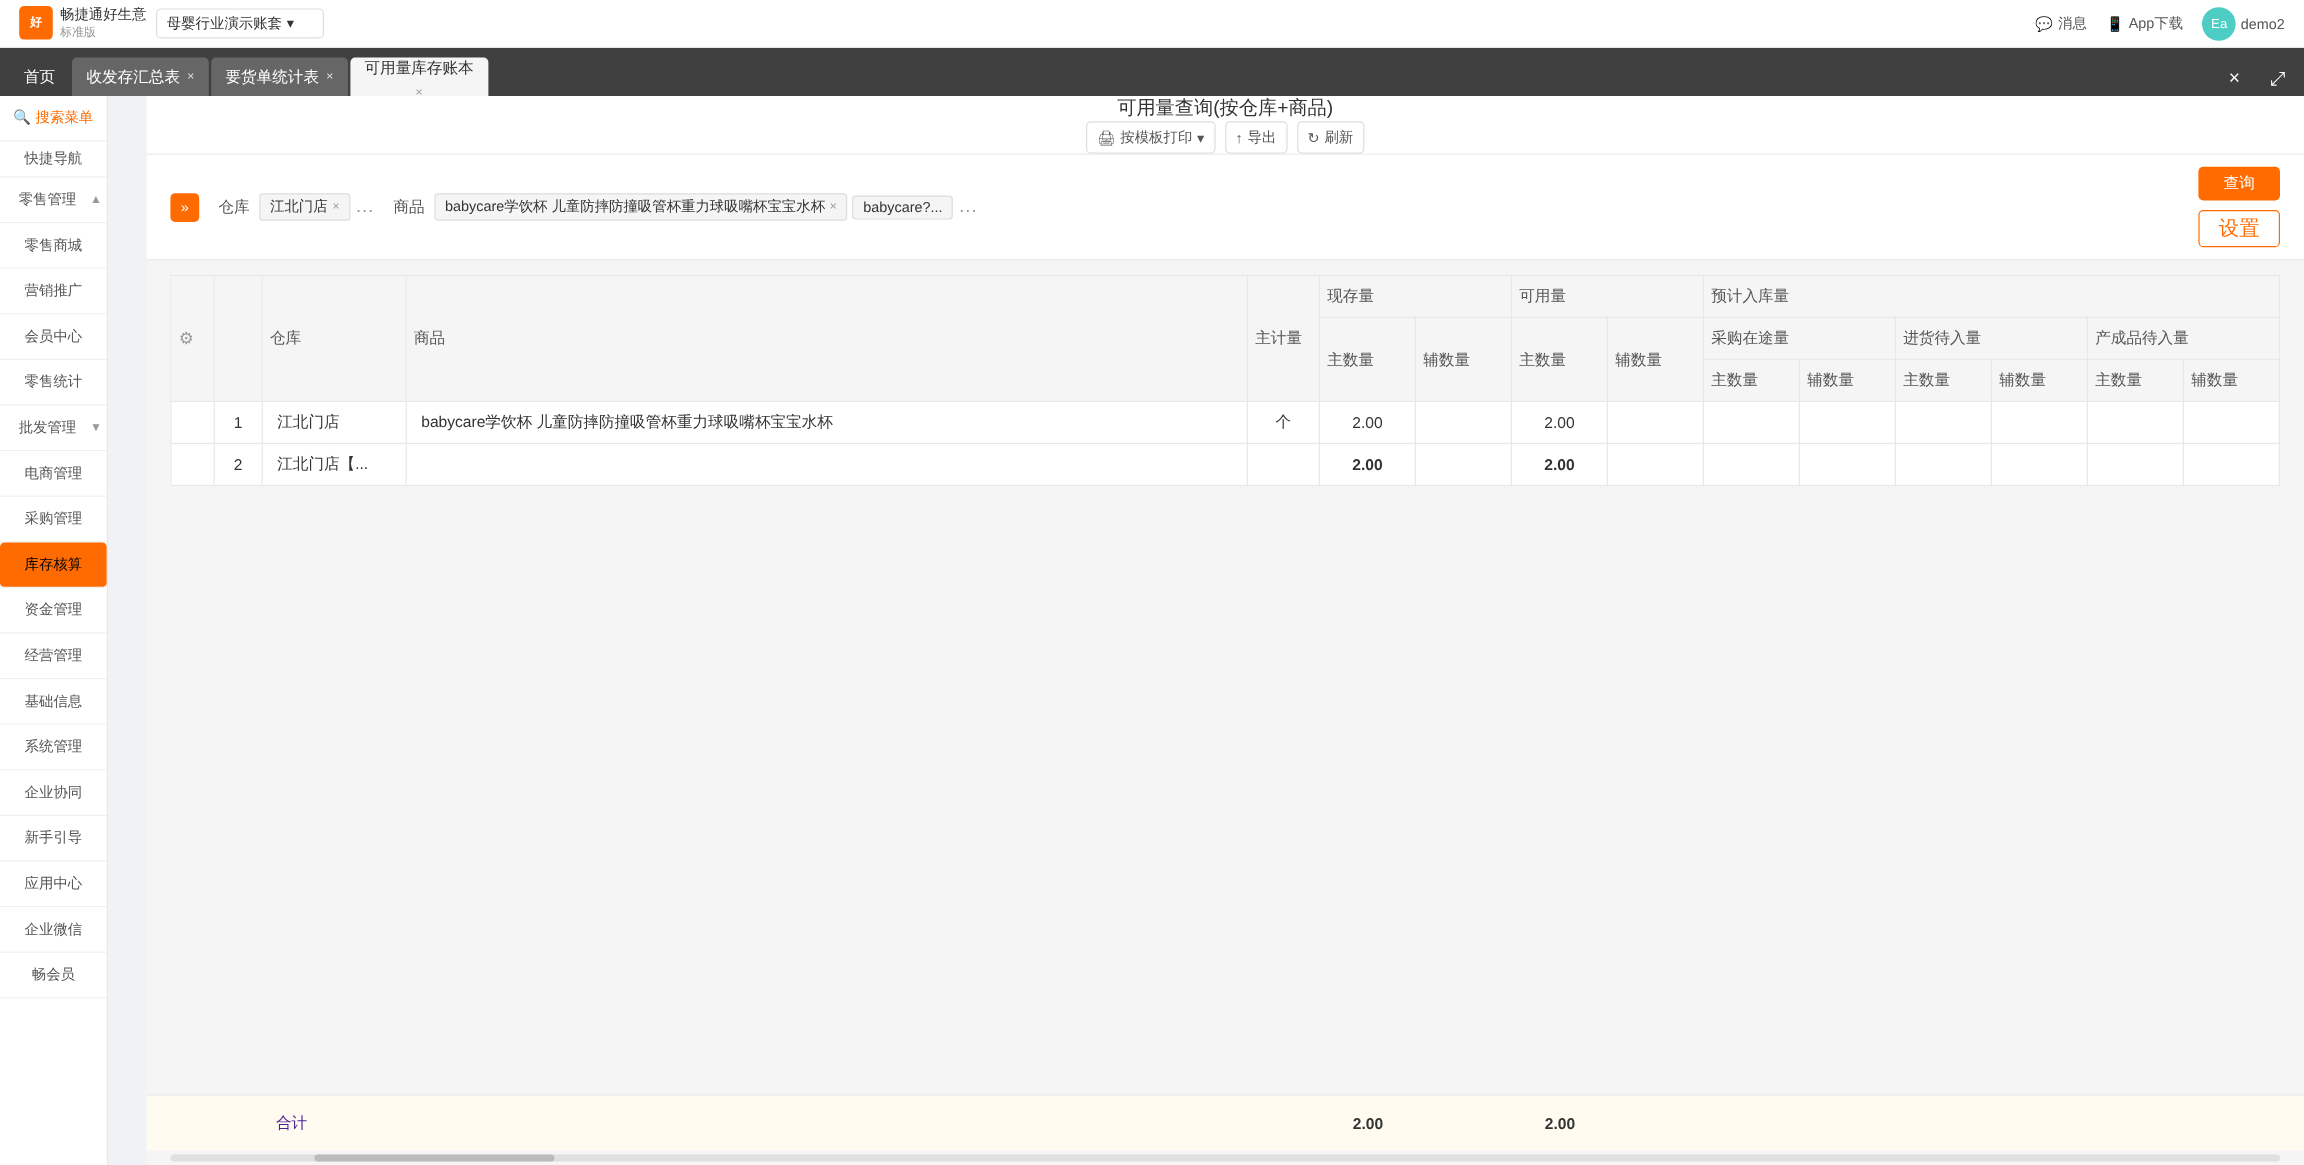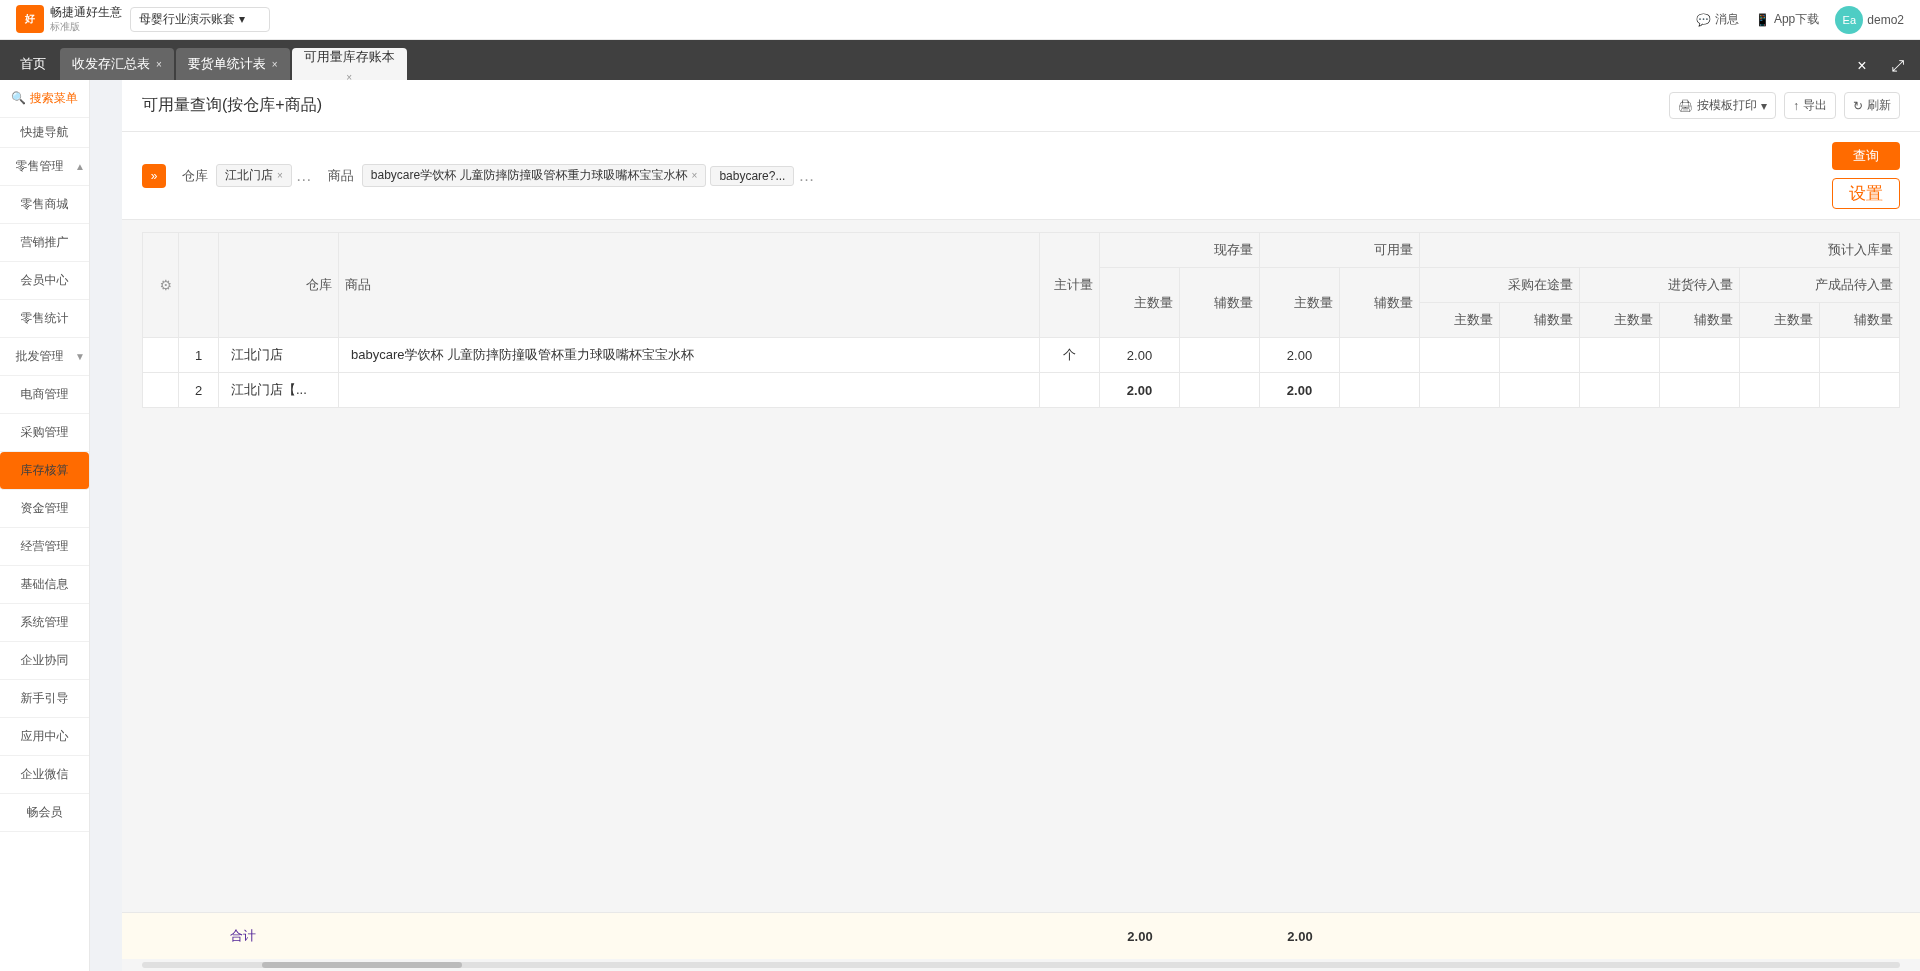--- a/index.html
+++ b/index.html
@@ -29,50 +29,50 @@
     .tab-bar-btn { color: #fff; font-size: 16px; cursor: pointer; width: 28px; height: 28px; display: flex; align-items: center; justify-content: center; }
 
     
     .main-layout { display: flex; flex: 1; overflow: hidden; gap: 32px; }
 
     
     .sidebar { width: 90px; background: #fff; border-right: 1px solid #e8e8e8; display: flex; flex-direction: column; overflow-y: auto; flex-shrink: 0; }
     .sidebar-search { padding: 10px 8px; font-size: 12px; color: #ff6b00; text-align: center; cursor: pointer; border-bottom: 1px solid #f0f0f0; }
     .sidebar-nav { padding: 6px 8px; font-size: 12px; color: #555; text-align: center; cursor: pointer; border-bottom: 1px solid #f0f0f0; }
     .sidebar-item { padding: 10px 4px; font-size: 12px; color: #555; text-align: center; cursor: pointer; border-bottom: 1px solid #f0f0f0; display: flex; align-items: center; justify-content: space-between; }
-    .sidebar-item.active { background: #ff6b00; color: #404040; border-radius: 4px; }
+    .sidebar-item.active { background: #ff6b00; color: #000000; border-radius: 4px; }
     .sidebar-item-label { flex: 1; text-align: center; }
     .sidebar-arrow { font-size: 10px; color: #999; }
 
     
     .content-area { flex: 1; display: flex; flex-direction: column; overflow: hidden; background: #f5f5f5; }
 
     
-    .page-header { background: #fff; padding: 12px 20px; border-bottom: 1px solid #e8e8e8; display: flex; align-items: center; justify-content: space-between; flex-shrink: 0; }
+    .page-header { background: #fff; padding: 0 20px; border-bottom: 1px solid #e8e8e8; display: flex; align-items: center; justify-content: space-between; flex-shrink: 0; flex-direction: column; }
     .page-title { font-size: 16px; color: #333; font-weight: 500; }
     .page-actions { display: flex; align-items: center; gap: 8px; }
     .page-action-btn { display: flex; align-items: center; gap: 4px; font-size: 12px; color: #555; cursor: pointer; padding: 4px 8px; border: 1px solid #ddd; border-radius: 4px; background: #fff; }
 
     
     .filter-area { background: #fff; padding: 10px 20px; border-bottom: 1px solid #e8e8e8; display: flex; align-items: center; gap: 16px; flex-shrink: 0; }
     .filter-expand-btn { width: 24px; height: 24px; background: #ff6b00; color: #fff; display: flex; align-items: center; justify-content: center; border-radius: 4px; cursor: pointer; font-size: 12px; }
     .filter-group { display: flex; align-items: center; gap: 8px; }
     .filter-label { font-size: 13px; color: #555; white-space: nowrap; }
     .filter-tags { display: flex; align-items: center; gap: 4px; flex-wrap: wrap; }
     .filter-tag { background: #f5f5f5; border: 1px solid #ddd; border-radius: 3px; padding: 2px 8px; font-size: 12px; color: #333; display: flex; align-items: center; gap: 4px; }
     .filter-tag-close { color: #999; cursor: pointer; font-size: 10px; }
     .filter-more { color: #999; cursor: pointer; font-size: 16px; }
     .filter-actions { margin-left: auto; display: flex; gap: 8px; flex-direction: column; }
     .btn-query { background: #ff6b00; color: #fff; border: none; border-radius: 4px; padding: 5px 16px; cursor: pointer; font-size: 13px; }
     .btn-setting { background: #fff; color: #ff6b00; border: 1px solid #ff6b00; border-radius: 4px; padding: 3px 16px; cursor: pointer; font-size: 17px; }
 
     
     .table-container { flex: 1; overflow: auto; padding: 12px 20px; }
     .data-table { width: 100%; border-collapse: collapse; background: #fff; font-size: 13px; }
-    .data-table th { background: #f5f5f5; color: #555; font-weight: 500; text-align: right; border: 1px solid #e8e8e8; padding: 8px 6px; white-space: nowrap; }
+    .data-table th { background: #f5f5f5; color: #555; font-weight: 500; text-align: left; border: 1px solid #e8e8e8; padding: 8px 6px; white-space: nowrap; }
     .data-table td { border: 1px solid #e8e8e8; padding: 8px 6px; text-align: center; color: #333; }
     .th-group { background: #f0f0f0; }
     .th-subgroup { background: #f5f5f5; }
     .col-gear { width: 36px; }
     .col-index { width: 40px; }
     .col-warehouse { width: 120px; }
     .col-product { min-width: 300px; text-align: left !important; }
     .col-unit { width: 60px; }
     .col-num { width: 80px; }
     .td-left { text-align: left !important; padding-left: 12px !important; }

